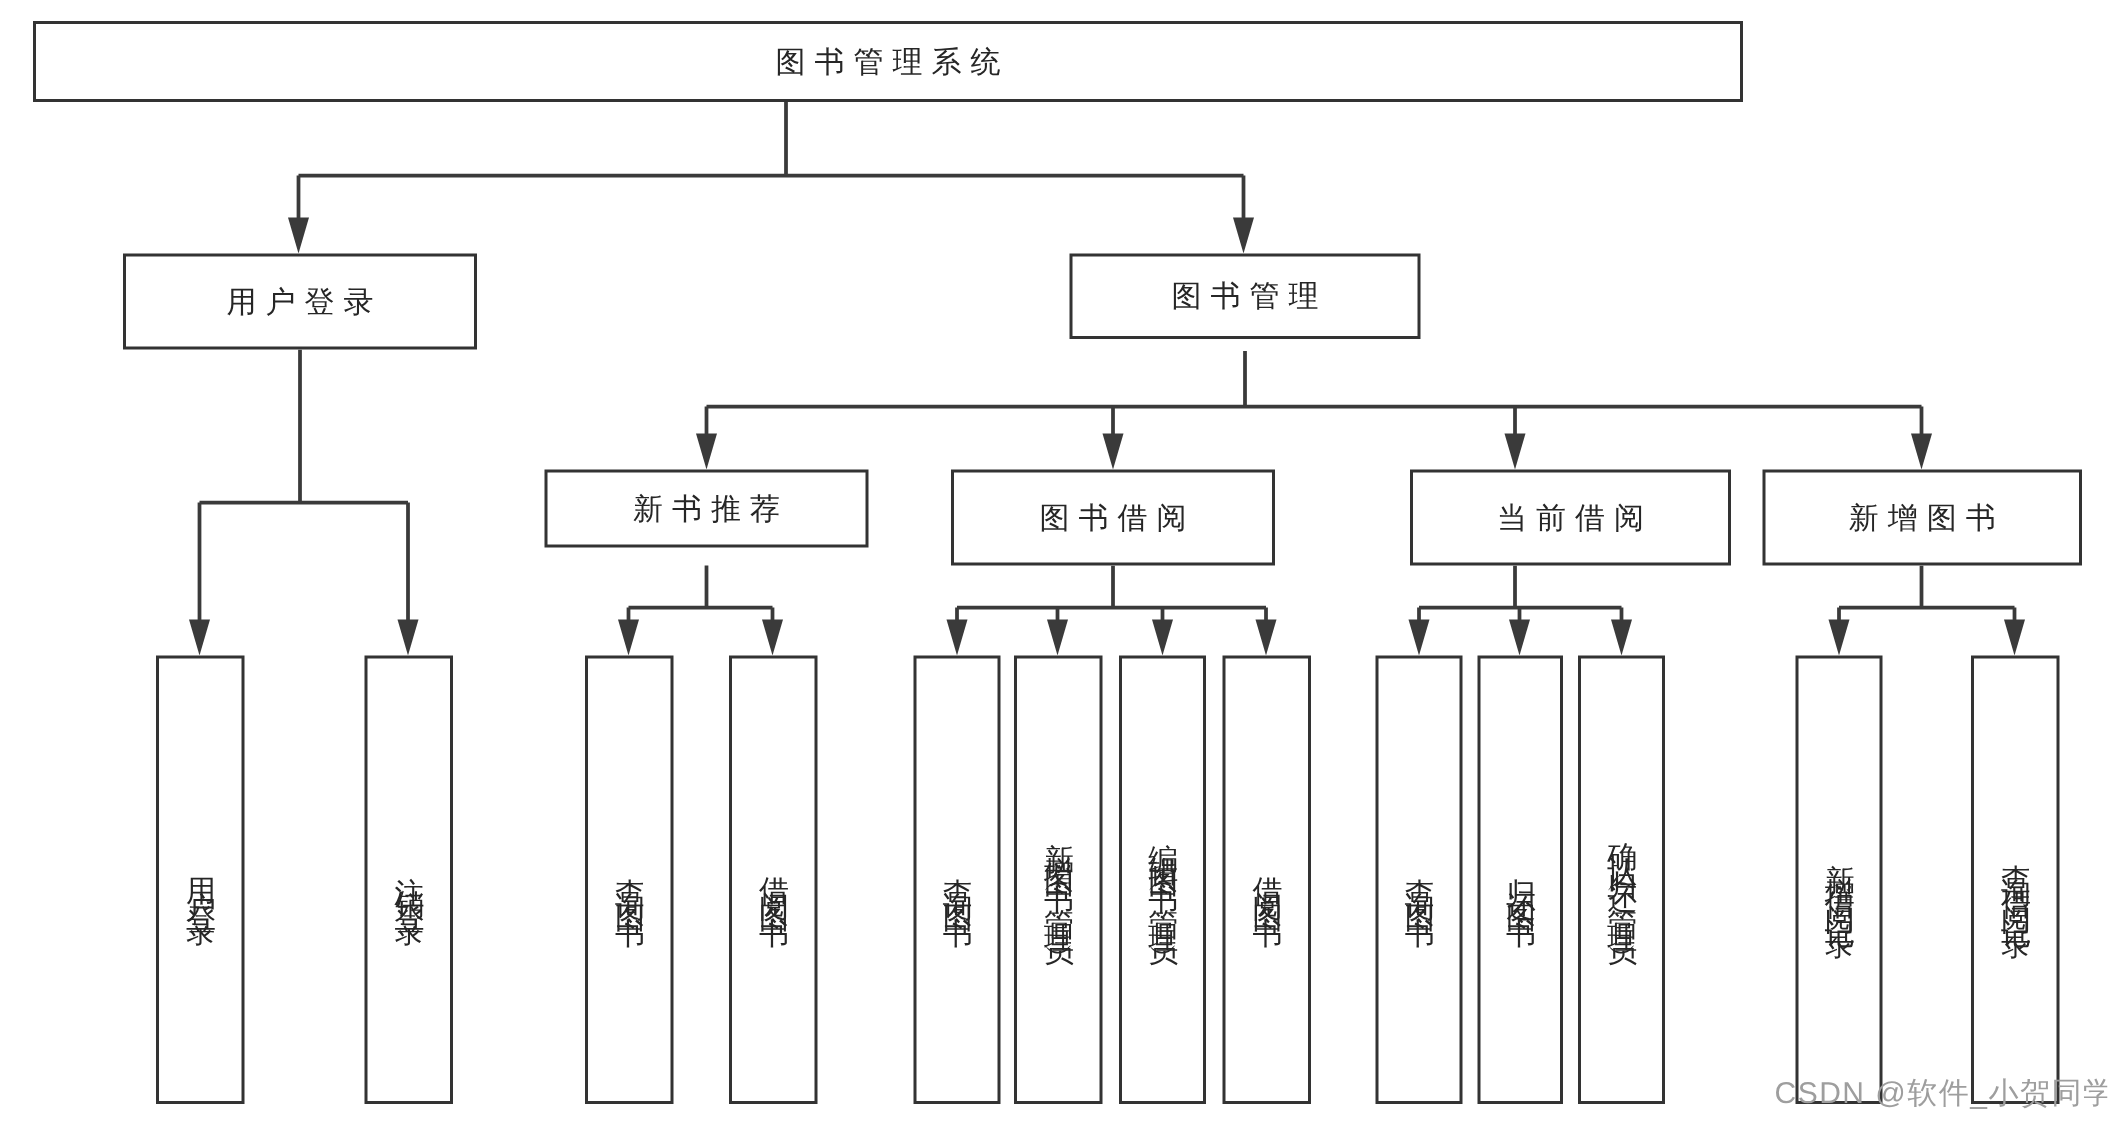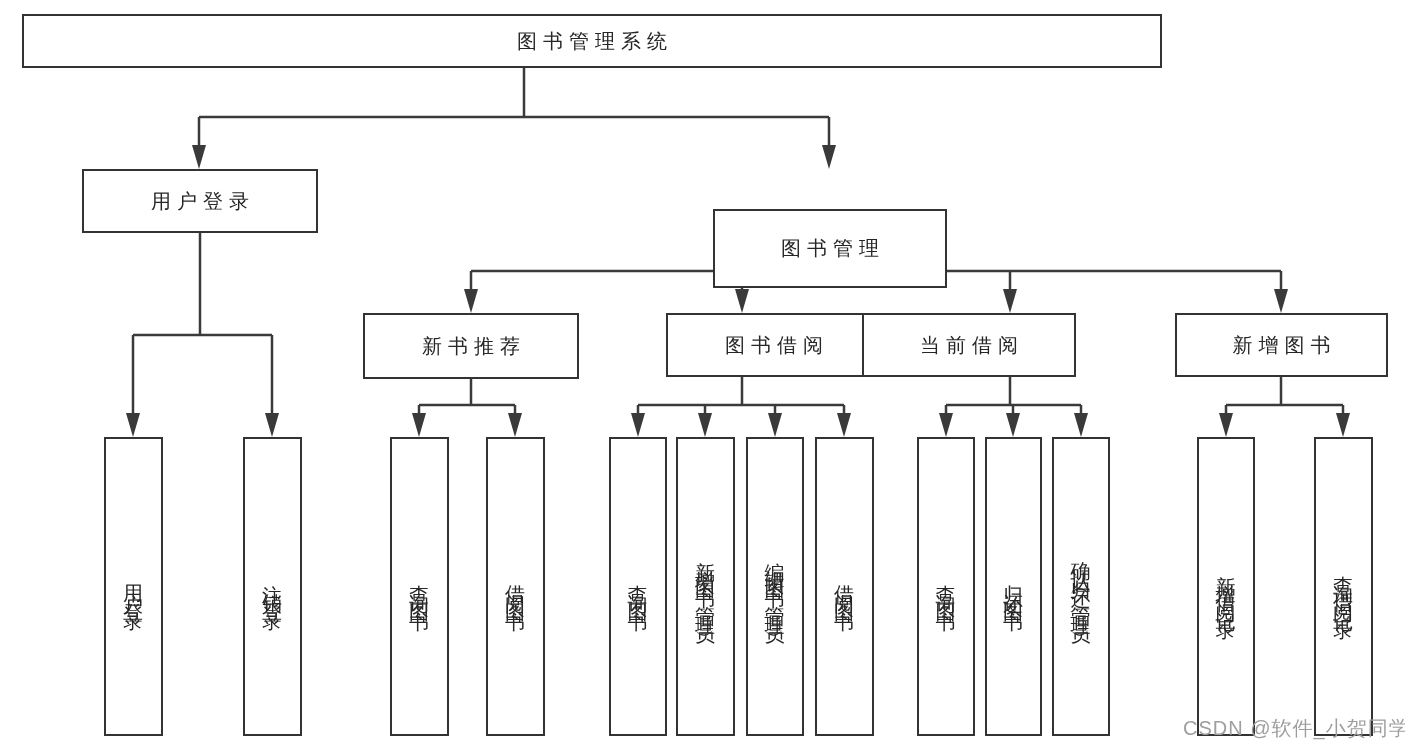--- a/index.html
+++ b/index.html
@@ -110,25 +110,25 @@
       <path d="M1006 413 L1020 413 L1013 437 Z"></path>
       <path d="M1074 413 L1088 413 L1081 437 Z"></path>
       <path d="M1219 413 L1233 413 L1226 437 Z"></path>
       <path d="M1336 413 L1350 413 L1343 437 Z"></path>
     </g>
   </svg>
 
   <div class="box" style="left:22px; top:14px; width:1140px; height:54px;">图书管理系统</div>
 
   <div class="box" style="left:82px; top:169px; width:236px; height:64px;">用户登录</div>
-  <div class="box" style="left:713px; top:169px; width:234px; height:79px;margin-top:40px;">图书管理</div>
+  <div class="box" style="left:713px; top:169px; width:234px; height:57px;">图书管理</div>
 
-  <div class="box" style="left:363px; top:313px; width:216px; height:66px;text-align:center;">新书推荐</div>
-  <div class="box" style="left:634px; top:313px; width:216px; height:64px;margin-left:32px;">图书借阅</div>
-  <div class="box" style="left:862px; top:313px; width:214px; height:64px;">当前借阅</div>
+  <div class="box" style="left:363px; top:313px; width:216px; height:52px;text-align:center;">新书推荐</div>
+  <div class="box" style="left:634px; top:313px; width:216px; height:64px;">图书借阅</div>
+  <div class="box" style="left:940px; top:313px; width:214px; height:64px;">当前借阅</div>
   <div class="box" style="left:1175px; top:313px; width:213px; height:64px;">新增图书</div>
 
   <div class="vbox" style="left:104px; width:59px;">
     <span>用户登录</span>
   </div>
   <div class="vbox" style="left:243px; width:59px;">
     <span>注销登录</span>
   </div>
 
   <div class="vbox" style="left:390px; width:59px;">

